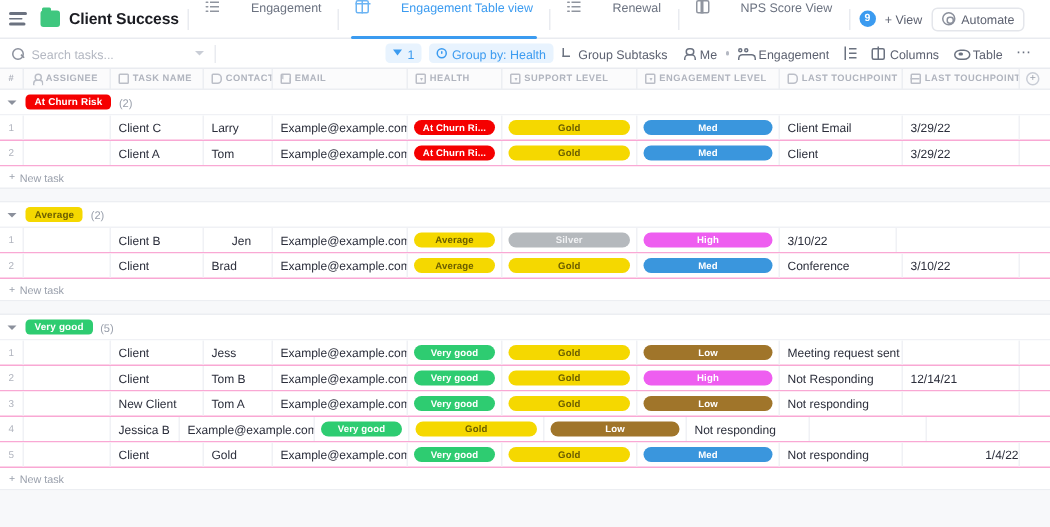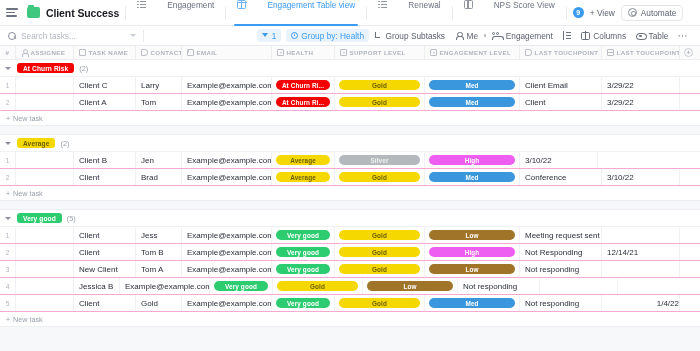--- a/index.html
+++ b/index.html
@@ -408,21 +408,21 @@
       <div class="row">
         <div class="cell cnum" style="width: 16px;">
           <span>1</span>
         </div>
         <div class="cell" style="width: 58px;">
           <span></span>
         </div>
         <div class="cell" style="width: 62px;">
           <span>Client B</span>
         </div>
-        <div class="cell" style="width: 46px;">
+        <div class="cell" style="width: 46px; justify-content: center;">
           <span>Jen</span>
         </div>
         <div class="cell" style="width: 90px;">
           <span>Example@example.com</span>
         </div>
         <div class="cell cellbadge" style="width: 63px;">
           <span class="tagpill" style="background: rgb(245, 216, 0); color: rgb(107, 94, 0);">Average</span>
         </div>
         <div class="cell cellbadge" style="width: 90px;">
           <span class="tagpill" style="background: rgb(181, 185, 189); color: rgb(240, 241, 243);">Silver</span>

